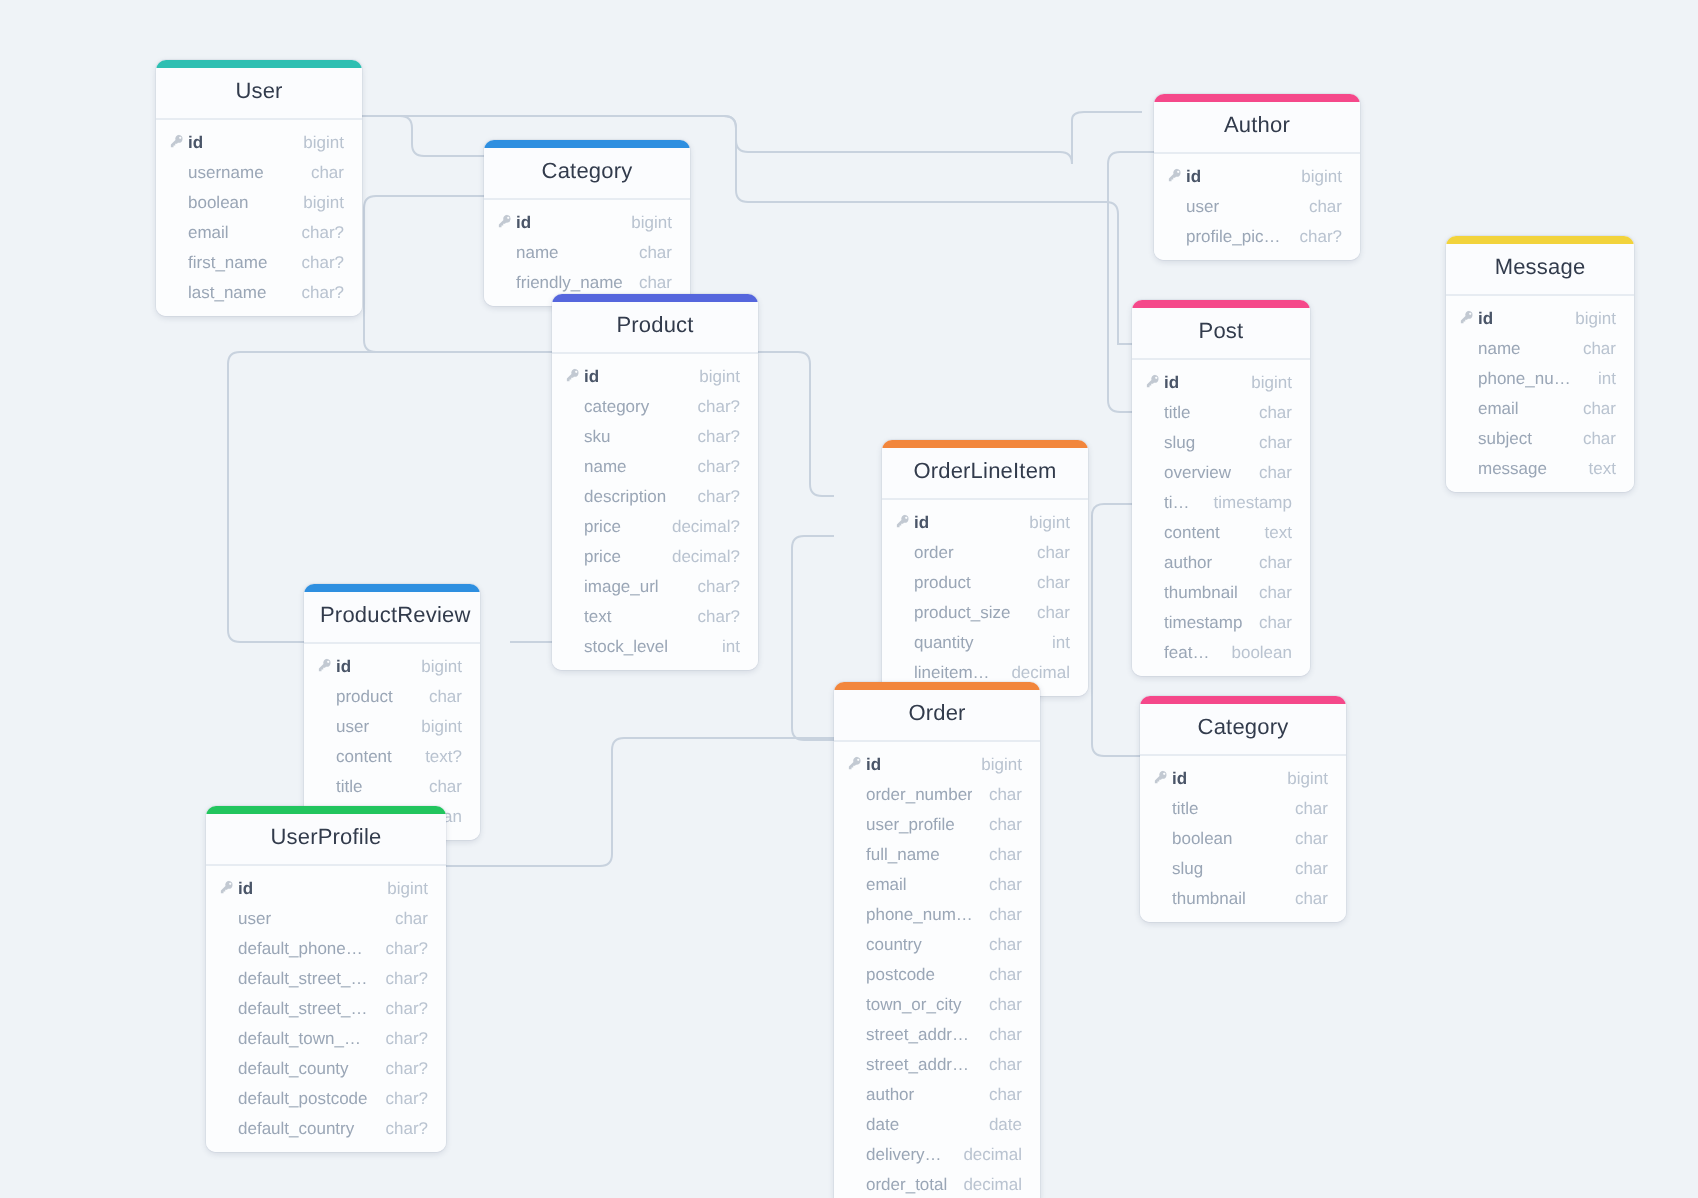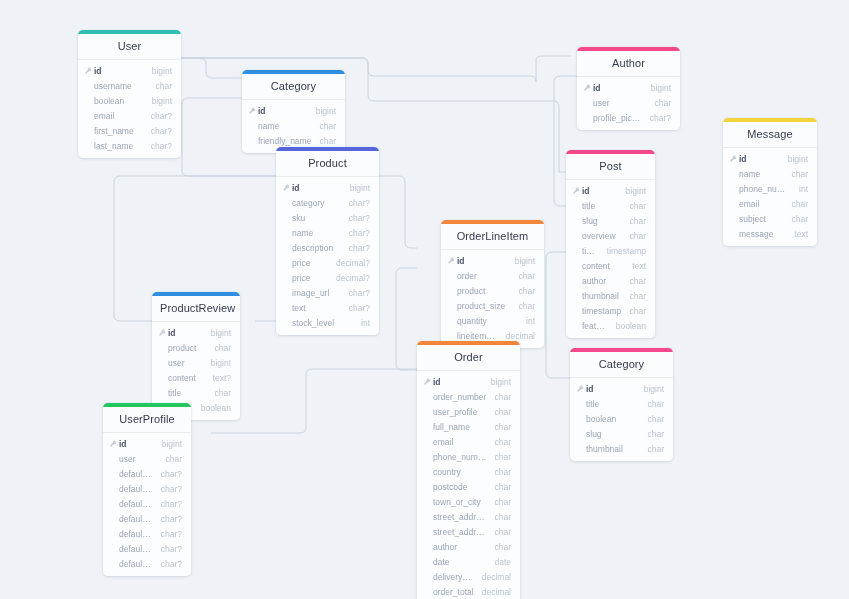--- a/index.html
+++ b/index.html
@@ -263,21 +263,21 @@
           <span class="field-name">title</span>
           <span class="field-type">char</span>
         </div>
         <div class="field-row">
           <span class="field-key"></span>
           <span class="field-name">approved</span>
           <span class="field-type">boolean</span>
         </div>
       </div>
     </div>
-    <div class="entity" style="left: 103px; top: 403px; width: 88px;">
+    <div class="entity" style="left: 103px; top: 403px; width: 120px;">
       <div class="entity-accent" style="background: rgb(34, 197, 94);"></div>
       <div class="entity-title">UserProfile</div>
       <div class="entity-fields">
         <div class="field-row pk">
           <span class="field-key">
             <svg viewBox="0 0 16 16" class="key-glyph">
               <path d="M10.5 1a4.5 4.5 0 0 0-4.3 5.9L1 12.1V15h3v-2h2v-2h2l1.1-1.1A4.5 4.5 0 1 0 10.5 1zm1.2 4.6a1.3 1.3 0 1 1 0-2.6 1.3 1.3 0 0 1 0 2.6z" fill="#8a97a8"></path>
             </svg>
           </span>
           <span class="field-name">id</span>

